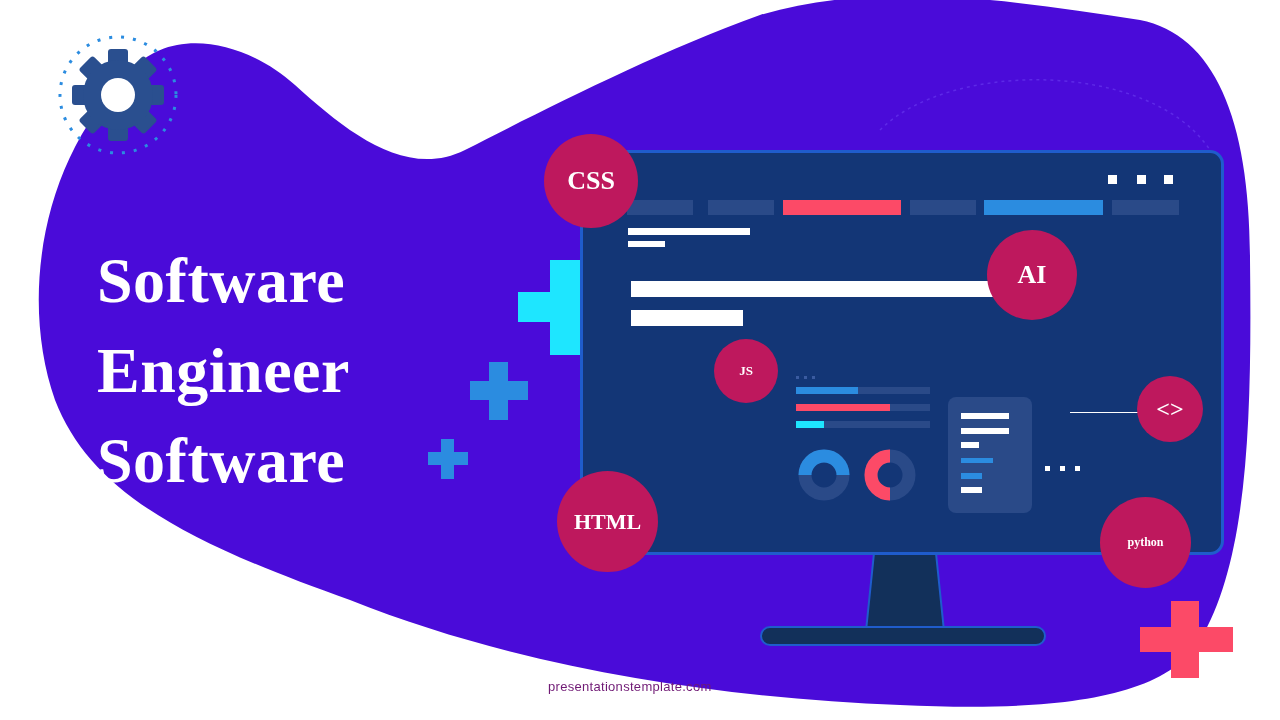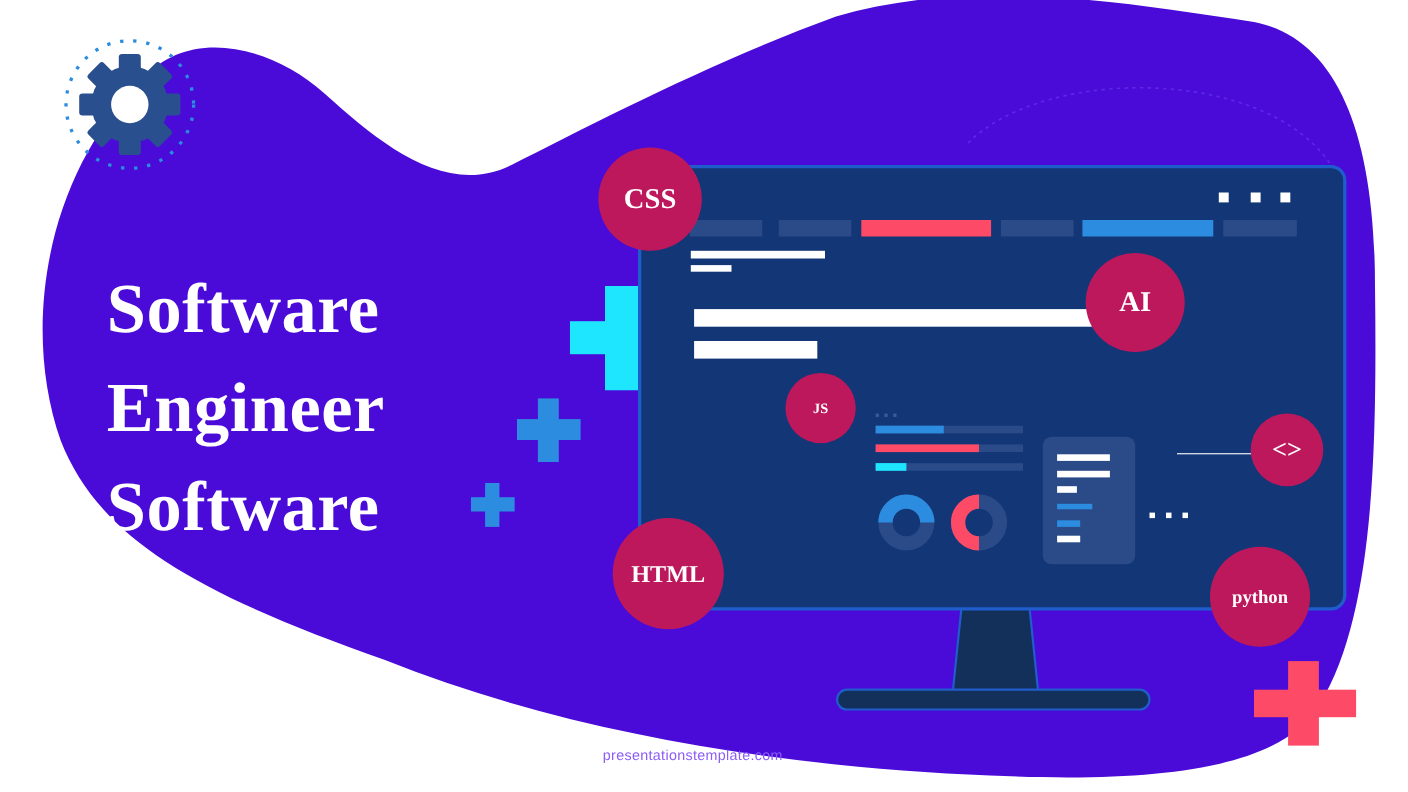--- a/index.html
+++ b/index.html
@@ -10,21 +10,21 @@
   .title div { white-space:nowrap; }
   .monitor { position:absolute; left:580px; top:150px; width:644px; height:405px; background:#133676; border:3px solid #1f5ccc; border-radius:14px; box-sizing:border-box; }
   .base { position:absolute; left:760px; top:626px; width:286px; height:20px; background:#12305a; border:2px solid #1f5ccc; border-radius:12px; box-sizing:border-box; }
   .dot { position:absolute; width:9px; height:9px; background:#fff; }
   .tab { position:absolute; top:200px; height:15px; }
   .bar { position:absolute; background:#fff; }
   .prog-track { position:absolute; height:7px; background:#2a4a88; }
   .prog-fill { position:absolute; left:0; top:0; height:7px; }
   .card { position:absolute; left:948px; top:397px; width:84px; height:116px; background:#2a4a88; border-radius:8px; }
   .badge { position:absolute; border-radius:50%; background:#be185d; color:#fff; display:flex; align-items:center; justify-content:center; font-family:Liberation Serif, serif; font-weight:bold; }
-  .footer { position:absolute; left:548px; top:679px; font-size:13px; color:#8b5cf6; letter-spacing:0.3px; }
+  .footer { position:absolute; left:548px; top:679px; font-size:13px; color:#701a75; letter-spacing:0.3px; }
   .small-dot { position:absolute; width:6px; height:6px; background:#fff; }
 </style>
 </head>
 <body>
 
 <svg class="bg" width="1280" height="720" viewBox="0 0 1280 720">
   <path d="M 130 72
            C 170 25, 245 40, 295 85
            C 345 130, 405 180, 465 150
            C 540 112, 650 55, 760 15
@@ -142,20 +142,20 @@
   <div class="small-dot" style="left:1075px;top:466px;width:5px;height:5px;"></div>
 </div>
 
 <div class="abs" style="left:1070px;top:412px;width:70px;height:1px;background:#ffffff;"></div>
 
 <div class="badge" style="left:544px;top:134px;width:94px;height:94px;font-size:26px;">CSS</div>
 <div class="badge" style="left:987px;top:230px;width:90px;height:90px;font-size:26px;">AI</div>
 <div class="badge" style="left:714px;top:339px;width:64px;height:64px;font-size:13px;">JS</div>
 <div class="badge" style="left:1137px;top:376px;width:66px;height:66px;font-size:24px;">&lt;&gt;</div>
 <div class="badge" style="left:557px;top:471px;width:101px;height:101px;font-size:22px;">HTML</div>
-<div class="badge" style="left:1100px;top:497px;width:91px;height:91px;font-size:17px;">python</div>
+<div class="badge" style="left:1100px;top:497px;width:91px;height:91px;font-size:12px;">python</div>
 
 <svg class="abs" style="left:1140px;top:601px;" width="93" height="77" viewBox="0 0 93 77">
   <rect x="31" y="0" width="28" height="77" fill="#fc4a67"></rect>
   <rect x="0" y="26" width="93" height="25" fill="#fc4a67"></rect>
 </svg>
 
 <div class="footer">presentationstemplate.com</div>
 
 </body></html>

